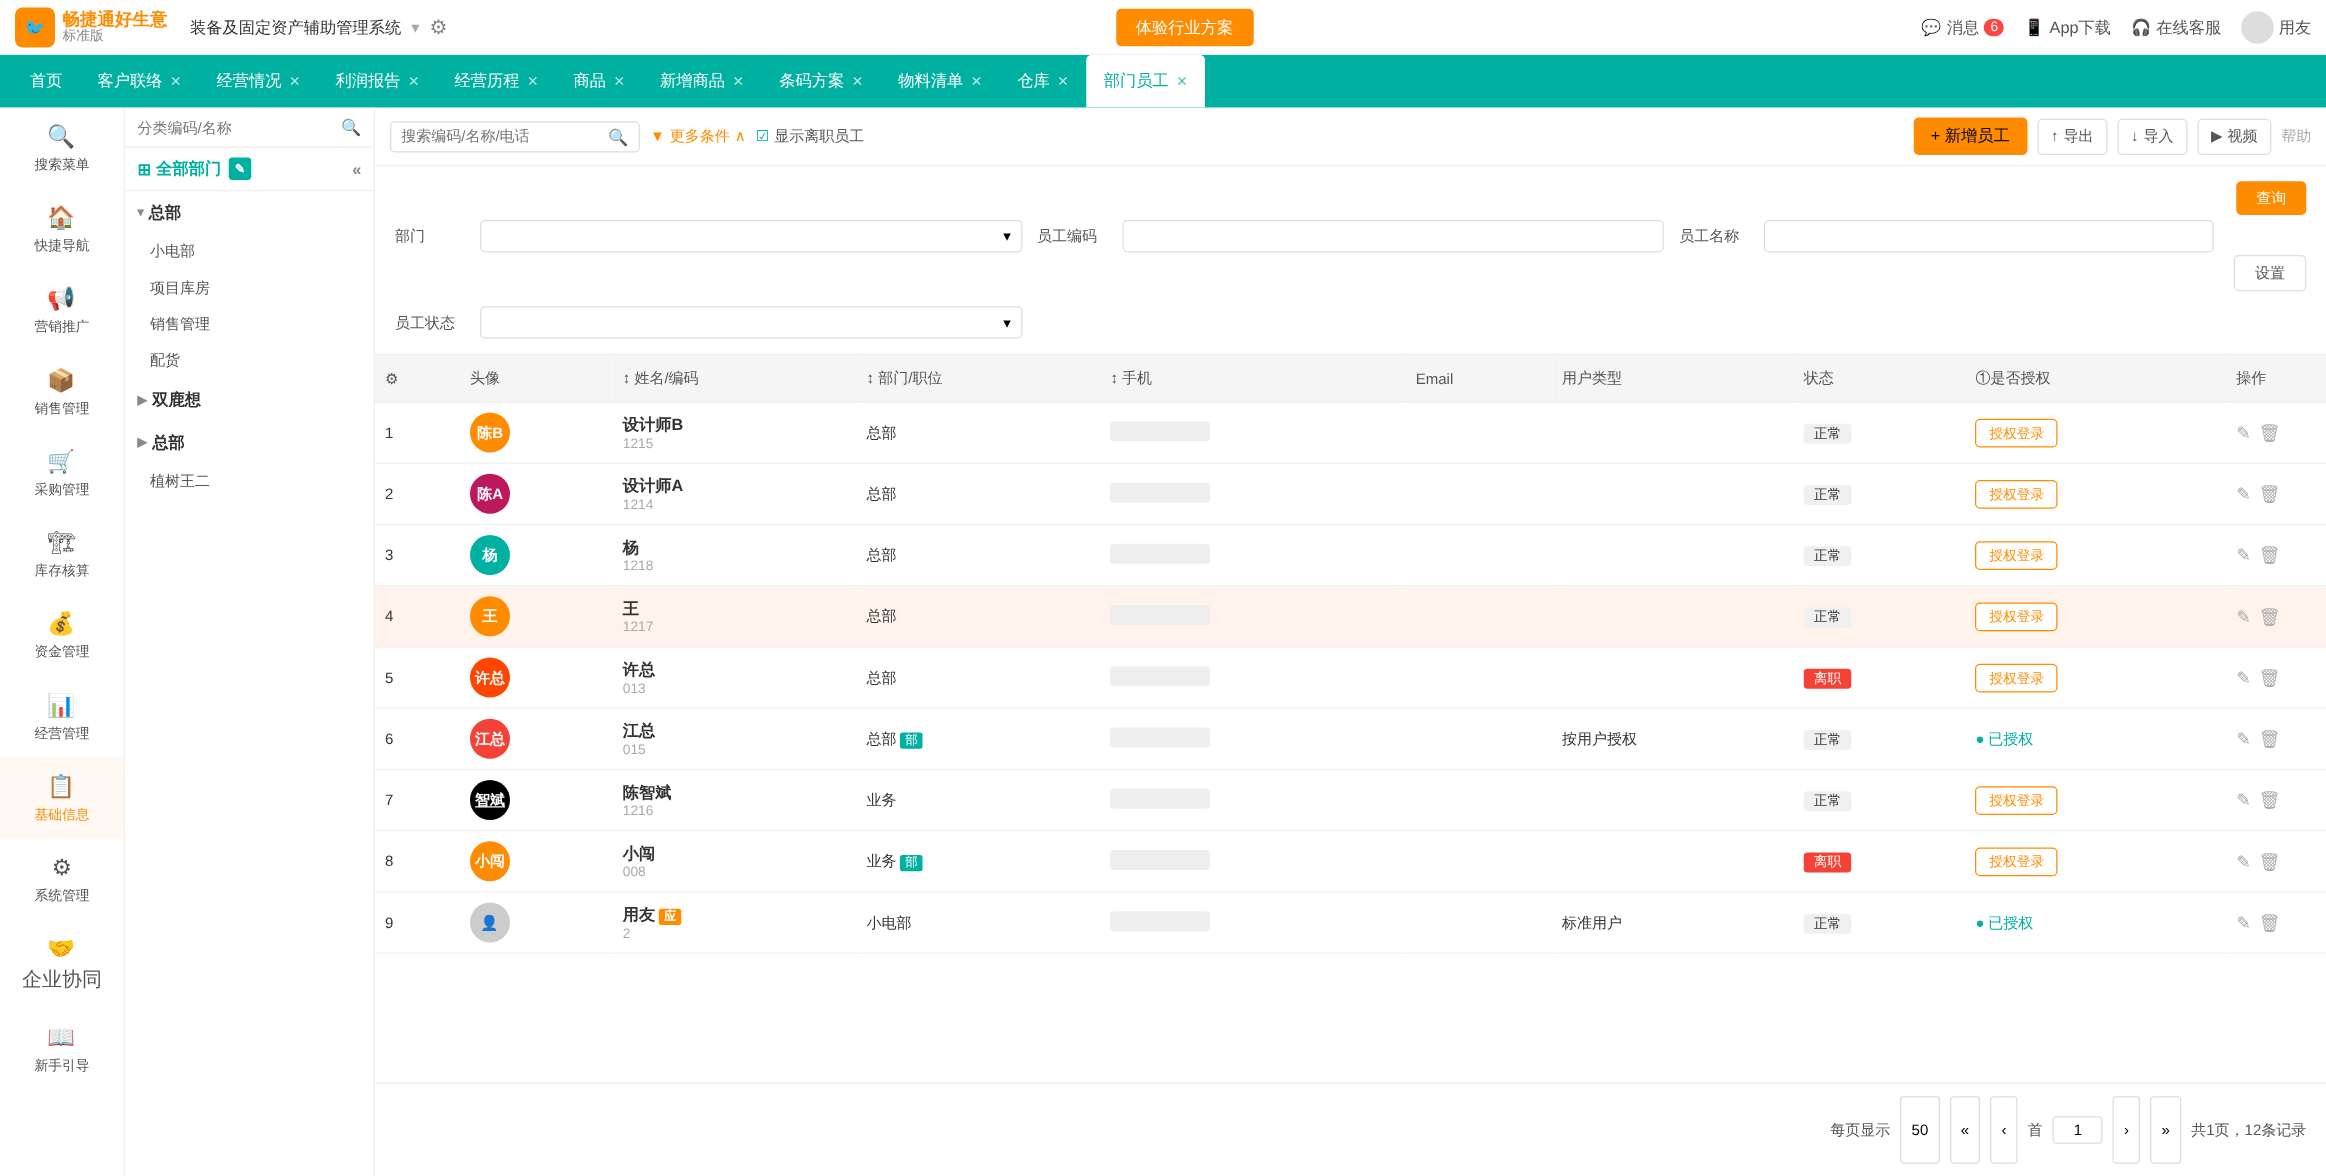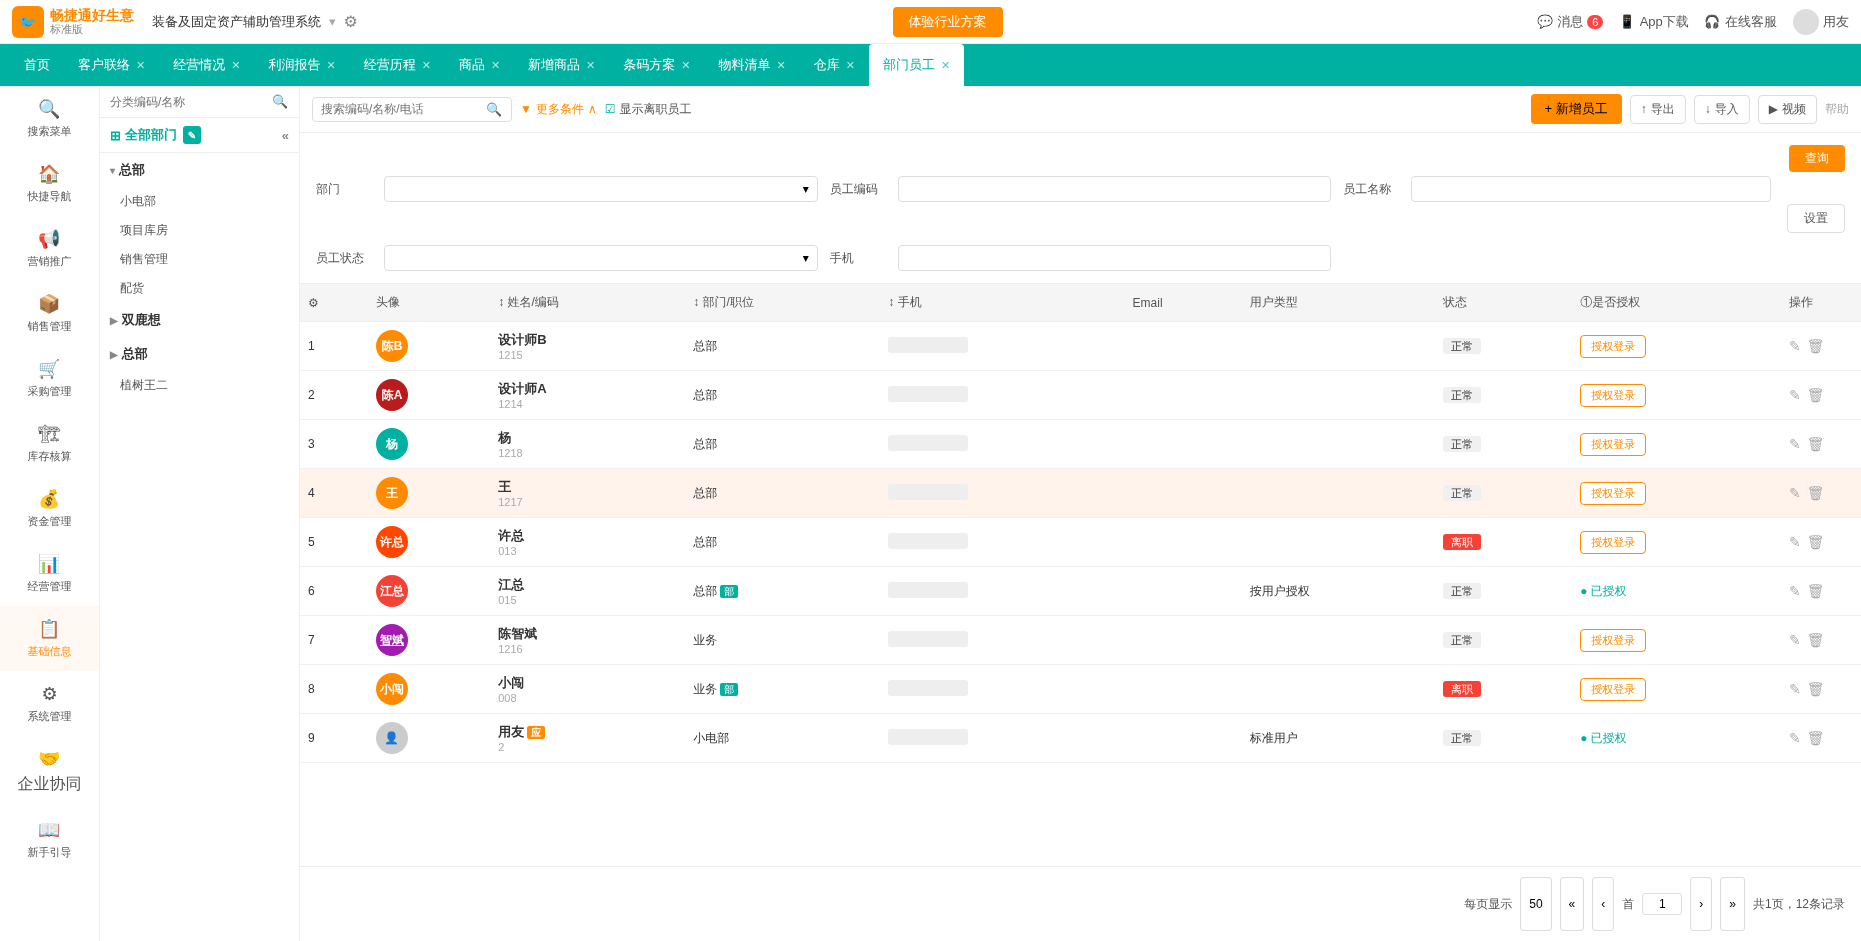--- a/index.html
+++ b/index.html
@@ -335,24 +335,20 @@
           <button class="btn-query">查询</button>
           <button class="btn-reset">设置</button>
         </div>
       </div>
       <div class="form-row">
         <span class="form-label">员工状态</span>
         <div class="form-select" style="flex:1;border:1px solid #ddd;border-radius:4px;padding:5px 8px;font-size:12px;background:#fff;cursor:pointer;display:flex;align-items:center;justify-content:space-between;">
           <span></span>
             <span>▾</span>
         </div>
-      </div>
-      <div class="form-row">
-        <span class="form-label">手机</span>
-        <input class="form-input" style="">
       </div>
     </div>
 
     <div class="table-area">
       <table>
         <thead>
           <tr>
             <th>⚙</th>
             <th>头像</th>
             <th>↕ 姓名/编码</th>
@@ -384,21 +380,21 @@
               <td>
                 <div class="op-btns">
                   <span class="op-btn" title="编辑">✎</span>
                   <span class="op-btn" title="删除">🗑</span>
                 </div>
               </td>
             </tr>
             <tr>
               <td>2</td>
               <td>
-                <div class="avatar-circle" style="background: #b91c1c;">陈A</div>
+                <div class="avatar-circle" style="background: #be185d;">陈A</div>
               </td>
               <td>
                 <div style="font-weight:bold;font-size:13px;">设计师A</div>
                 <div style="color:#aaa;font-size:11px;">1214</div>
               </td>
               <td><span>总部</span></td>
               <td><span class="phone-blur"></span></td>
               <td></td>
               <td></td>
               <td><span class="status-normal">正常</span></td>
@@ -499,21 +495,21 @@
               <td>
                 <div class="op-btns">
                   <span class="op-btn" title="编辑">✎</span>
                   <span class="op-btn" title="删除">🗑</span>
                 </div>
               </td>
             </tr>
             <tr>
               <td>7</td>
               <td>
-                <div class="avatar-circle" style="background: #a21caf; text-decoration: underline;">智斌</div>
+                <div class="avatar-circle" style="background: #000000; text-decoration: underline;">智斌</div>
               </td>
               <td>
                 <div style="font-weight:bold;font-size:13px;">陈智斌</div>
                 <div style="color:#aaa;font-size:11px;">1216</div>
               </td>
               <td><span>业务</span></td>
               <td><span class="phone-blur"></span></td>
               <td></td>
               <td></td>
               <td><span class="status-normal">正常</span></td>

